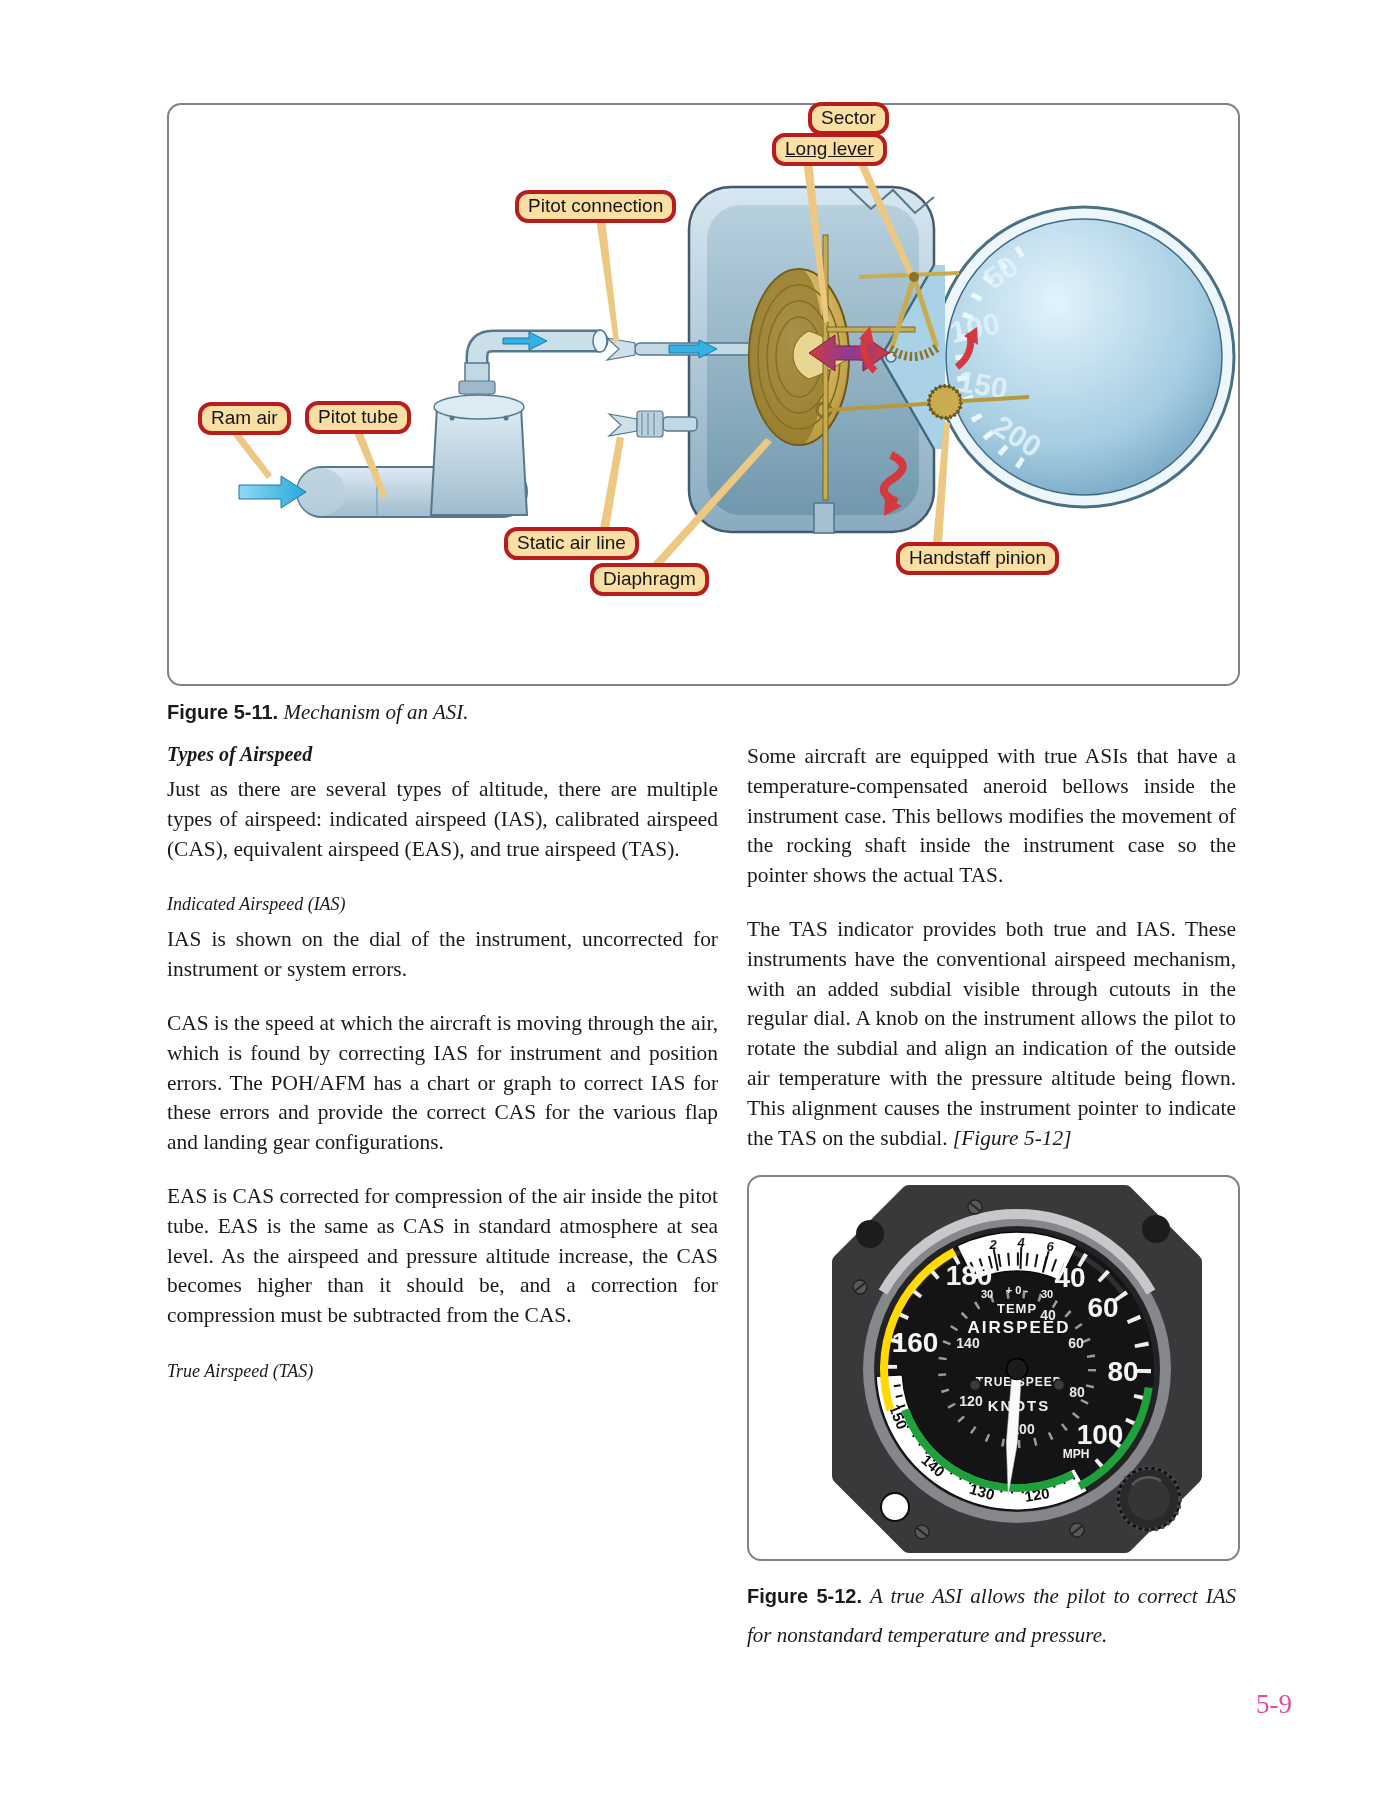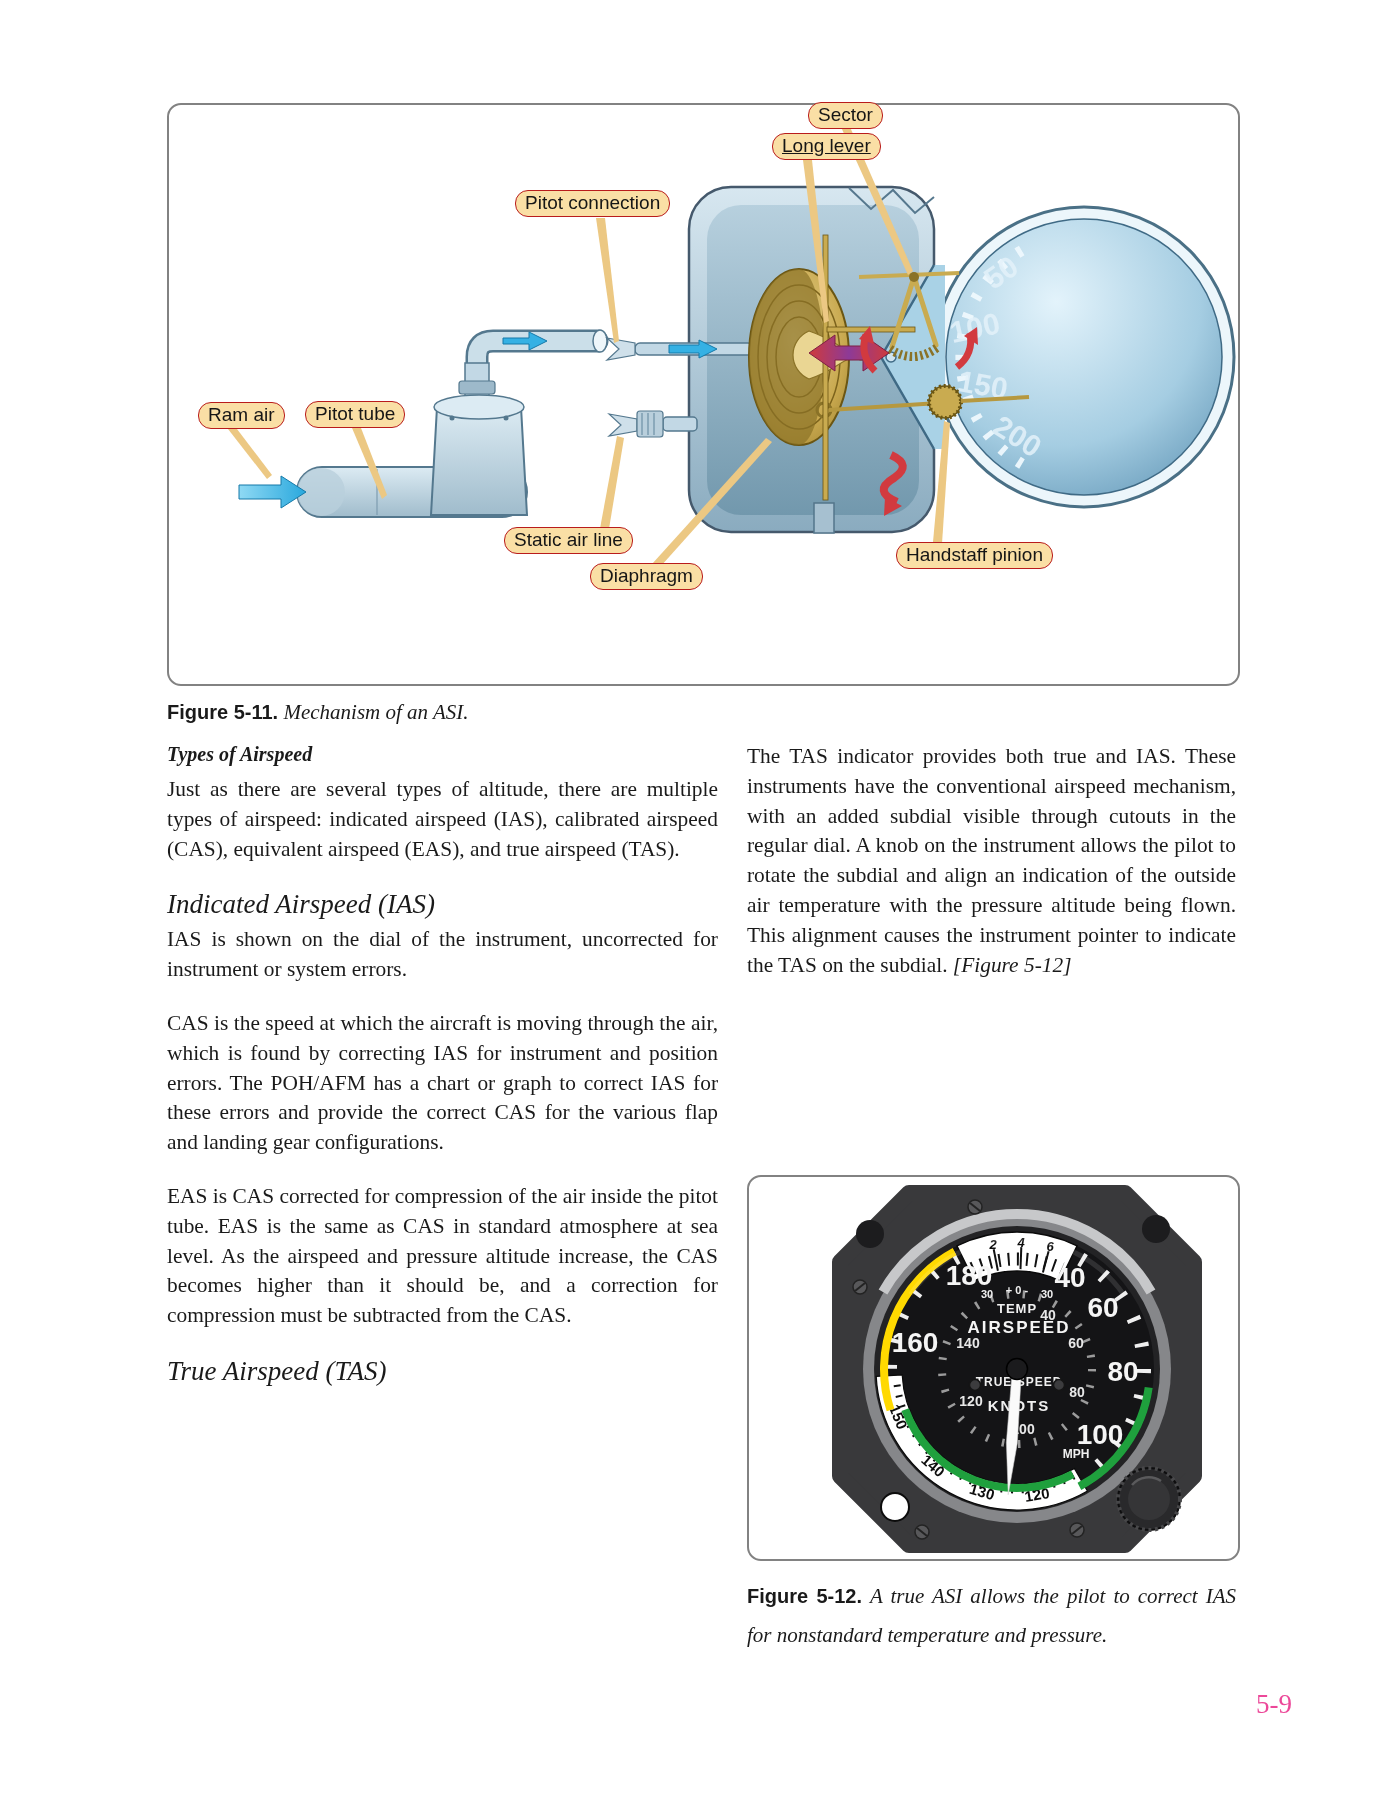--- a/index.html
+++ b/index.html
@@ -4,35 +4,35 @@
 <style>
   html,body { margin:0; padding:0; background:#ffffff; }
   .page { position:relative; width:1381px; height:1800px; background:#ffffff;
           font-family:"Liberation Serif", serif; color:#1a1a1a; overflow:hidden; }
 
   .fig-frame { position:absolute; border:2px solid #828282; border-radius:14px; background:#ffffff; }
   .fig1 { left:167px; top:103px; width:1069px; height:579px; }
   .fig2 { left:747px; top:1175px; width:489px; height:382px; }
   .fig-frame svg { display:block; overflow:visible; }
 
-  .callout { position:absolute; background:#fadfa5; border:1px solid #b91c1c; border-radius:13px;
+  .callout { position:absolute; background:#fadfa5; border:4px solid #b91c1c; border-radius:13px;
              padding:0 9px; height:25px; line-height:24px; font-family:"Liberation Sans", sans-serif;
              font-size:19px; color:#161616; white-space:nowrap; z-index:5; }
 
   .caption { position:absolute; margin:0; font-size:21px; color:#1a1a1a; }
   .caption .cl { font-family:"Liberation Sans", sans-serif; font-weight:bold; font-style:normal; font-size:20px; }
   .caption .ct { font-style:italic; }
   .cap1 { left:167px; top:700px; width:1069px; }
   .cap2 { left:747px; top:1577px; width:489px; line-height:39px; text-align:justify; }
 
   .col { position:absolute; top:739px; font-size:21.4px; line-height:29.8px; text-align:justify; }
   .col-left  { left:167px; width:551px; }
   .col-right { left:747px; width:489px; padding-top:3px; }
   .col h2 { margin:0 0 5px; font-size:20px; font-style:italic; font-weight:bold; line-height:31px; text-align:left; }
-  .col h3 { margin:26px 0 7px; font-size:27px; font-style:italic; font-weight:normal; line-height:28px; text-align:left; }
+  .col h3 { margin:26px 0 7px; font-size:18px; font-style:italic; font-weight:normal; line-height:28px; text-align:left; }
   .col p  { margin:0; }
   .col p + p { margin-top:24px; }
 
   .pagenum { position:absolute; left:1243px; top:1689px; width:62px; text-align:center;
              font-family:Liberation Serif, serif; font-size:27px; color:#ec4899; }
 
   text { font-family:"Liberation Sans", sans-serif; }
 </style>
 </head>
 <body>
@@ -202,20 +202,21 @@
     <h2>Types of Airspeed</h2>
     <p>Just as there are several types of altitude, there are multiple types of airspeed: indicated airspeed (IAS), calibrated airspeed (CAS), equivalent airspeed (EAS), and true airspeed (TAS).</p>
     <h3>Indicated Airspeed (IAS)</h3>
     <p>IAS is shown on the dial of the instrument, uncorrected for instrument or system errors.</p>
     <p>CAS is the speed at which the aircraft is moving through the air, which is found by correcting IAS for instrument and position errors. The POH/AFM has a chart or graph to correct IAS for these errors and provide the correct CAS for the various flap and landing gear configurations.</p>
     <p>EAS is CAS corrected for compression of the air inside the pitot tube. EAS is the same as CAS in standard atmosphere at sea level. As the airspeed and pressure altitude increase, the CAS becomes higher than it should be, and a correction for compression must be subtracted from the CAS.</p>
     <h3>True Airspeed (TAS)</h3>
   </div>
 
   <div class="col col-right">
+    <p>Some aircraft are equipped with true ASIs that have a temperature-compensated aneroid bellows inside the instrument case. This bellows modifies the movement of the rocking shaft inside the instrument case so the pointer shows the actual TAS.</p>
     <p><span>The TAS indicator provides both true and IAS. These instruments have the conventional airspeed mechanism, with an added subdial visible through cutouts in the regular dial. A knob on the instrument allows the pilot to rotate the subdial and align an indication of the outside air temperature with the pressure altitude being flown. This alignment causes the instrument pointer to indicate the TAS on the subdial.</span>
       <i>[Figure 5-12]</i></p>
   </div>
 
   <div class="fig-frame fig2">
     <svg viewBox="0 0 489 382" width="489" height="382">
 
       <g>
         <polygon points="160,16 376,16 445,85 445,299 376,368 160,368 91,299 91,85" fill="#39393b" stroke="#39393b" stroke-width="16" stroke-linejoin="round"></polygon>
         <circle cx="121" cy="57" r="14" fill="#1c1c1e"></circle>

